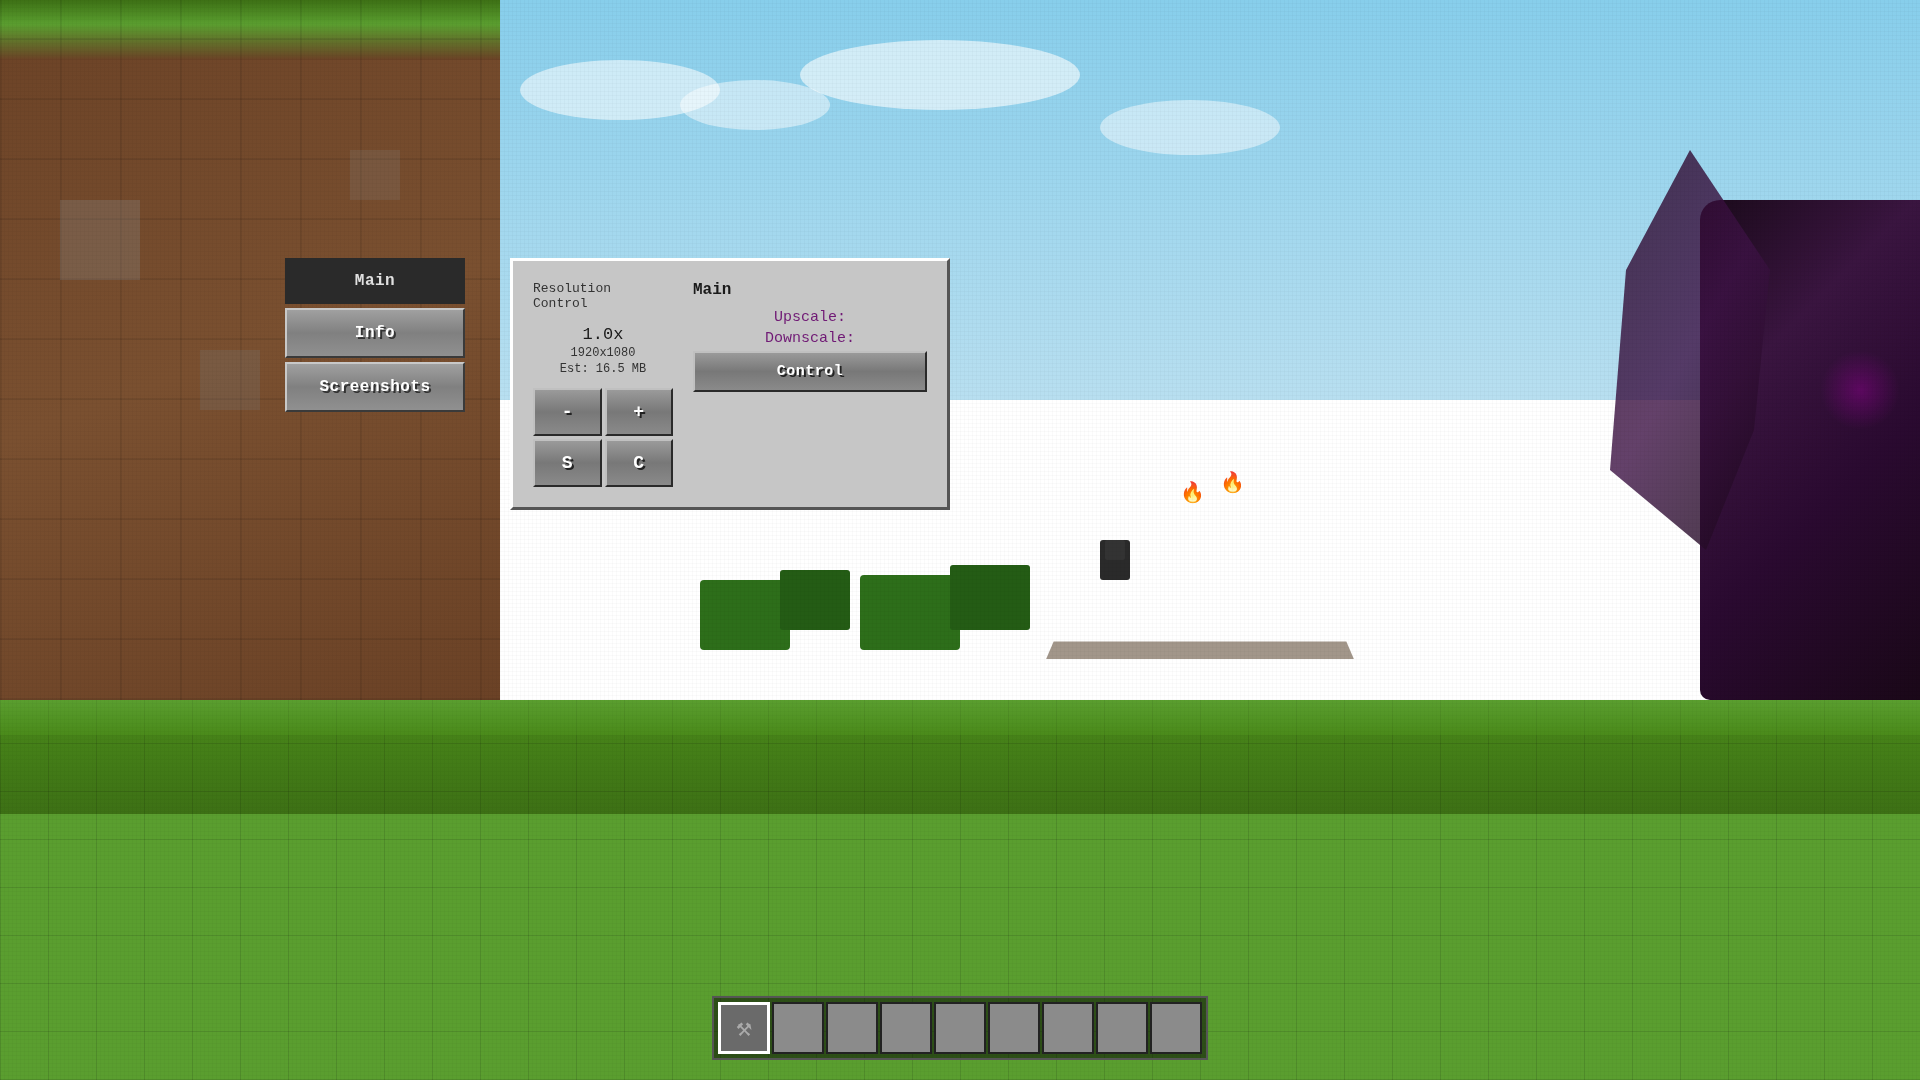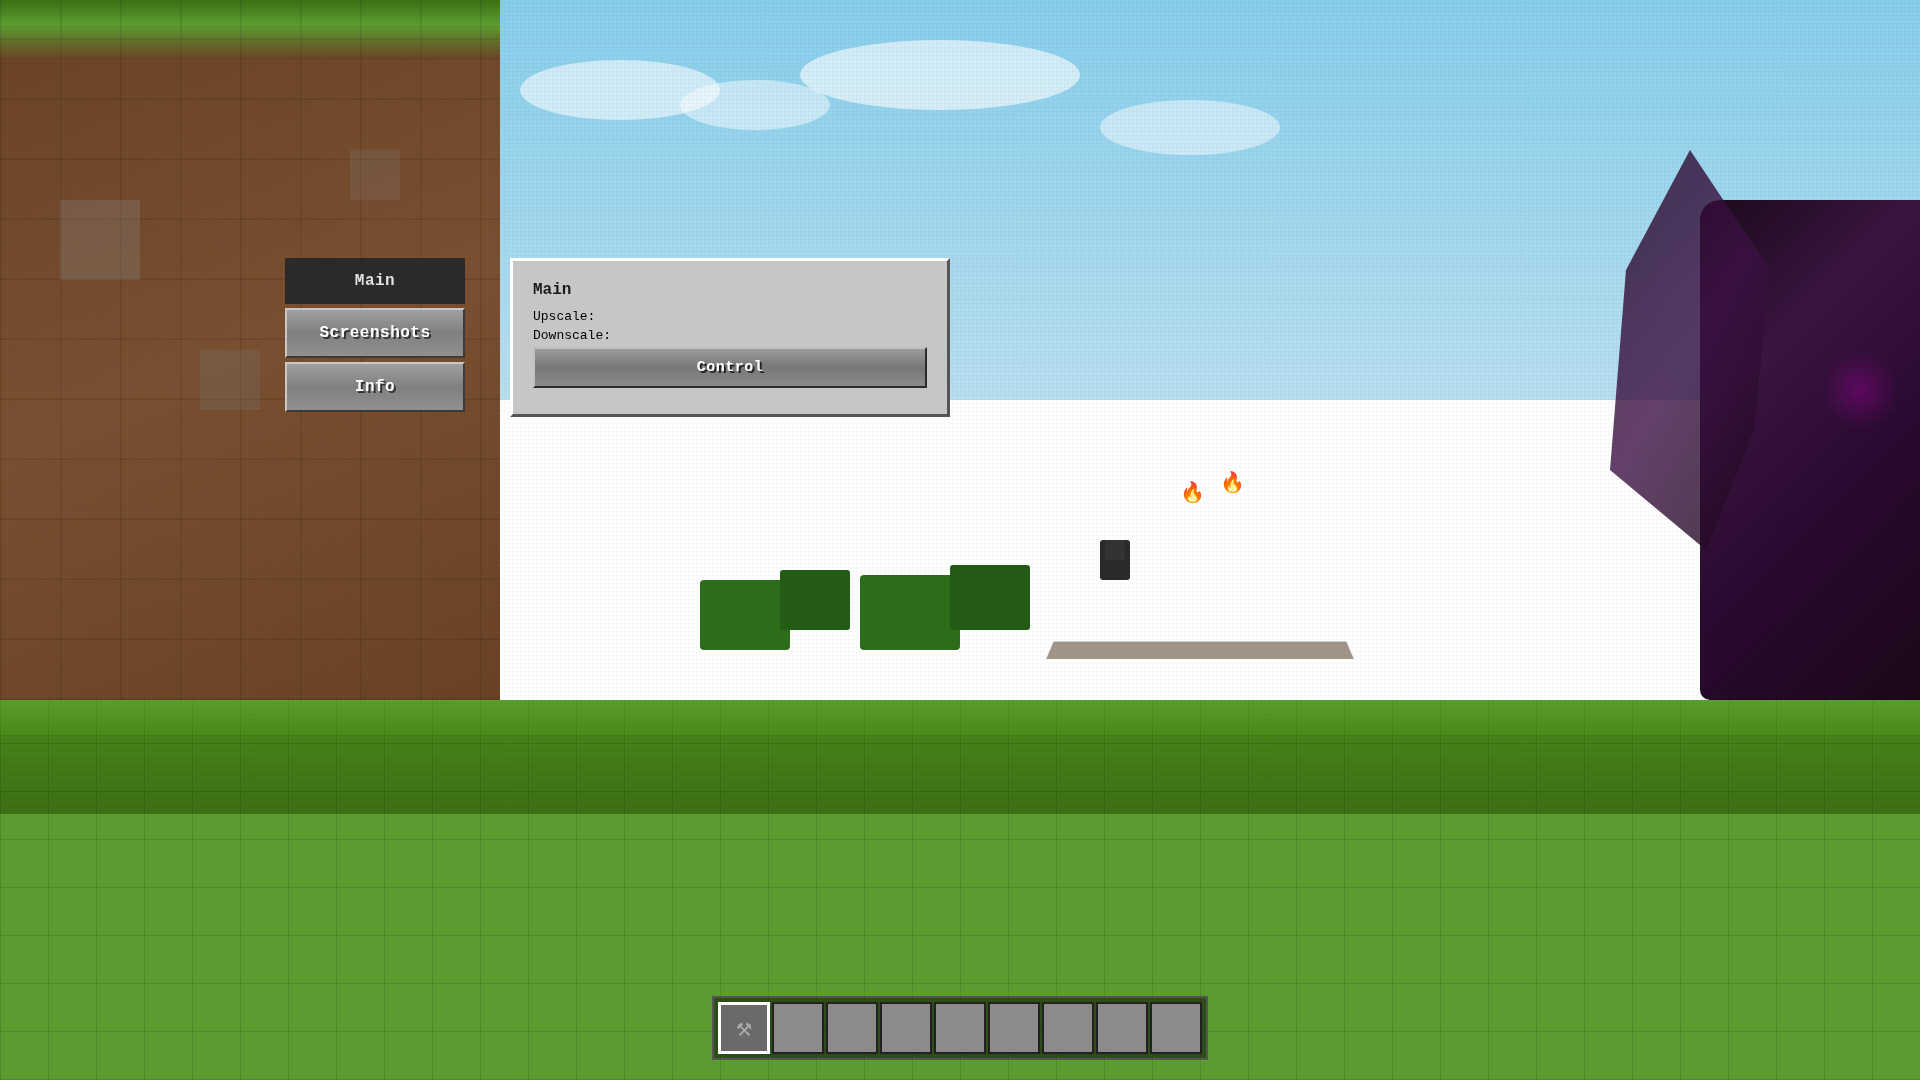--- a/index.html
+++ b/index.html
@@ -188,25 +188,26 @@
 
     .dialog-section-title {
       font-size: 16px;
       font-family: 'Courier New', monospace;
       color: #1a1a1a;
       margin-bottom: 10px;
       font-weight: bold;
     }
 
     .label-text {
-      font-size: 13px;
-      font-family: 'Courier New', monospace;
-      color: #000000;
+      font-size: 15px;
+      font-family: 'Courier New', monospace;
+      color: #701a75;
       display: block;
       margin-bottom: 4px;
+      text-align: center;
     }
 
     .mc-button {
       display: block;
       width: 100%;
       padding: 10px 8px;
       font-family: 'Courier New', monospace;
       font-size: 15px;
       font-weight: bold;
       text-align: center;
@@ -311,26 +312,42 @@
 
   <div style="position:absolute;left:1100px;top:540px;width:30px;height:40px;background:#2a2a2a;border-radius:3px;">
     <div style="width:20px;height:20px;background:#333;border-radius:2px;margin:0 auto;"></div>
   </div>
 
   <div class="pixel-overlay"></div>
 </div>
 
 <div class="sidebar">
   <button class="sidebar-btn active">Main</button>
+  <button class="sidebar-btn normal">Info</button>
   <button class="sidebar-btn normal">Screenshots</button>
-  <button class="sidebar-btn normal">Info</button>
 </div>
 
 <div class="dialog">
 
+  <div class="dialog-left">
+    <div class="dialog-title">Resolution Control</div>
+
+    <div class="resolution-info">
+      <span class="resolution-scale">1.0x</span>
+      <span class="resolution-dims">1920x1080</span>
+      <span class="resolution-est">Est: 16.5 MB</span>
+    </div>
+
+    <div class="numpad">
+      <button class="numpad-btn">-</button>
+      <button class="numpad-btn">+</button>
+      <button class="numpad-btn">S</button>
+      <button class="numpad-btn">C</button>
+    </div>
+  </div>
 
   <div class="dialog-right">
     <div class="dialog-section-title">Main</div>
 
     <span class="label-text">Upscale:</span>
 
     <span class="label-text">Downscale:</span>
     <button class="mc-button">Control</button>
 
   </div>

